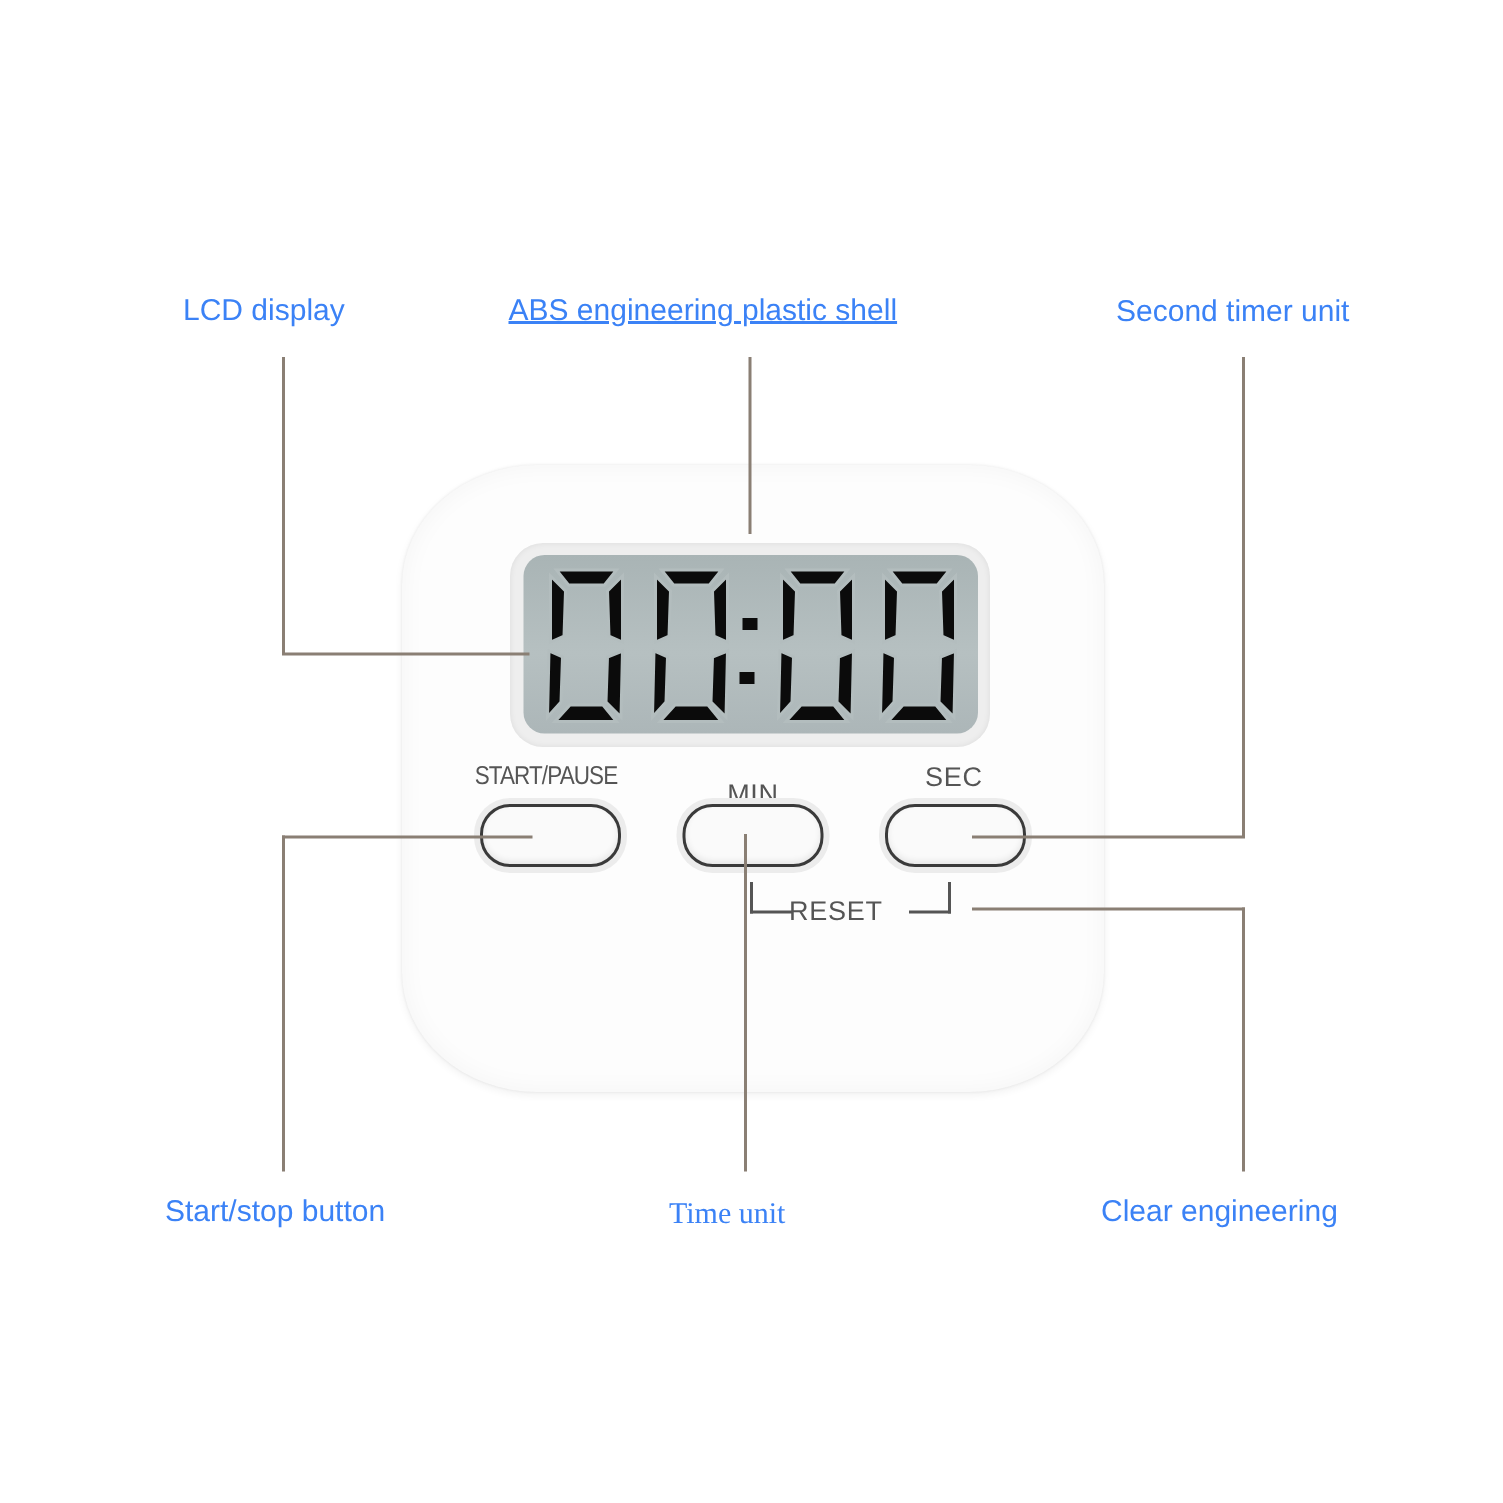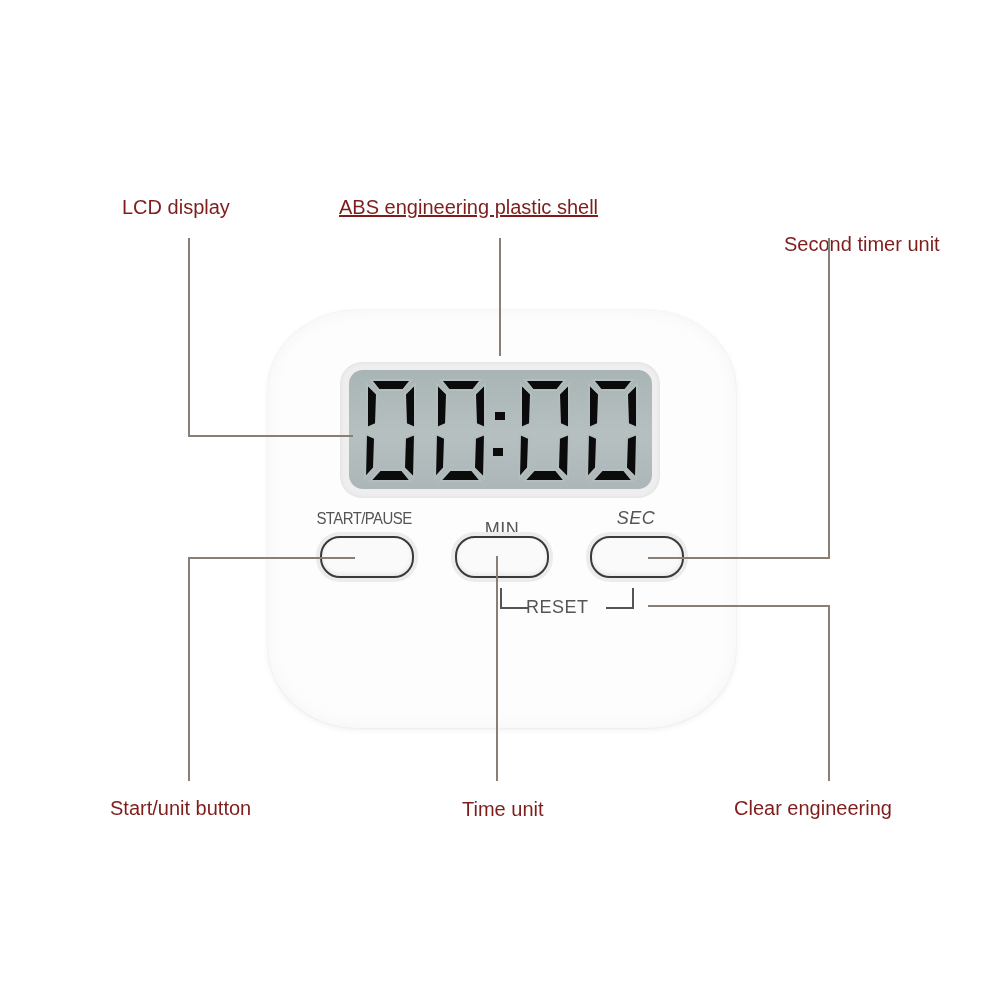--- a/index.html
+++ b/index.html
@@ -1,21 +1,21 @@
 <!DOCTYPE html>
 <html><head>
 <meta charset="utf-8">
 <style>
   html, body { margin: 0; padding: 0; }
   body {
     width: 1002px; height: 1002px; background: #ffffff; position: relative; overflow: hidden;
     font-family: "Liberation Sans", sans-serif;
   }
   .label {
-    position: absolute; font-size: 20px; color: #7f1d1d; white-space: nowrap; line-height: 24px;
+    position: absolute; font-size: 20px; color: #3b82f6; white-space: nowrap; line-height: 24px;
   }
   .leader { position: absolute; background: #8a7f74; }
   .timer-body {
     position: absolute; left: 268px; top: 310px; width: 468px; height: 418px;
     background: #fdfdfd;
     border-radius: 90px / 80px;
     box-shadow: 0 2px 6px rgba(0,0,0,0.06), inset 0 0 18px rgba(0,0,0,0.04), 0 0 2px rgba(0,0,0,0.08);
   }
   .lcd-frame {
     position: absolute; left: 340px; top: 362px; width: 320px; height: 136px;
@@ -40,23 +40,23 @@
   .reset {
     position: absolute; font-size: 18px; color: #555; letter-spacing: 0.5px;
   }
   .bracket { position: absolute; background: #555; }
 </style>
 </head>
 <body>
 
 <div class="label" style="left:122px; top:195px;">LCD display</div>
 <div class="label" style="left:339px; top:195px;text-decoration:underline;">ABS engineering plastic shell</div>
-<div class="label" style="left:784px; top:196px;margin-top:36px;">Second timer unit</div>
-<div class="label" style="left:110px; top:796px;">Start/unit button</div>
-<div class="label" style="left:462px; top:797px;">Time unit</div>
+<div class="label" style="left:744px; top:196px;">Second timer unit</div>
+<div class="label" style="left:110px; top:796px;">Start/stop button</div>
+<div class="label" style="left:446px; top:797px;font-family:Liberation Serif, serif;">Time unit</div>
 <div class="label" style="left:734px; top:796px;">Clear engineering</div>
 
 <div class="timer-body"></div>
 <div class="lcd-frame"></div>
 <div class="lcd">
   <svg width="303" height="119" viewBox="0 0 303 119">
     <g fill="#0b0b0b" stroke="#b3bdbe" stroke-width="2">
 
       <g transform="translate(14,8)">
         <polygon points="8,2 48,2 40,12 16,12"></polygon>
@@ -91,21 +91,21 @@
         <polygon points="3,56 12,60 11,90 2,100"></polygon>
         <polygon points="52,56 51,100 41,90 42,60"></polygon>
         <polygon points="7,103 17,92 39,92 48,103"></polygon>
       </g>
     </g>
   </svg>
 </div>
 
 <div class="btn-label narrow" style="left:314px; top:509px; width:100px;">START/PAUSE</div>
 <div class="btn-label" style="left:460px; top:508px; width:84px;margin-top:11px;">MIN</div>
-<div class="btn-label" style="left:594px; top:508px; width:84px;font-style:italic;">SEC</div>
+<div class="btn-label" style="left:594px; top:508px; width:84px;">SEC</div>
 
 <div class="btn" style="left:320px; top:536px;"></div>
 <div class="btn" style="left:455px; top:536px;"></div>
 <div class="btn" style="left:590px; top:536px;"></div>
 
 <div class="bracket" style="left:500px; top:588px; width:2px; height:21px;"></div>
 <div class="bracket" style="left:500px; top:607px; width:28px; height:2px;"></div>
 <div class="reset" style="left:526px; top:597px;">RESET</div>
 <div class="bracket" style="left:606px; top:607px; width:28px; height:2px;"></div>
 <div class="bracket" style="left:632px; top:588px; width:2px; height:21px;"></div>

